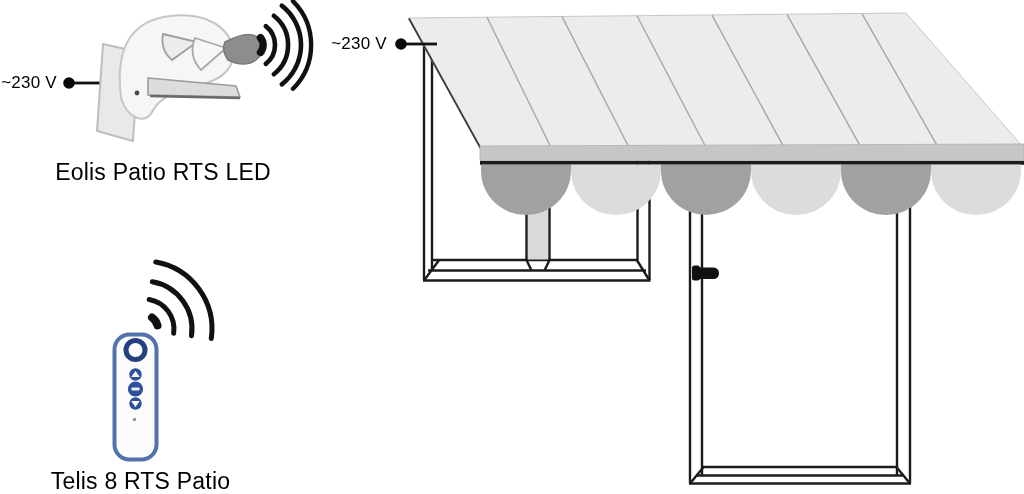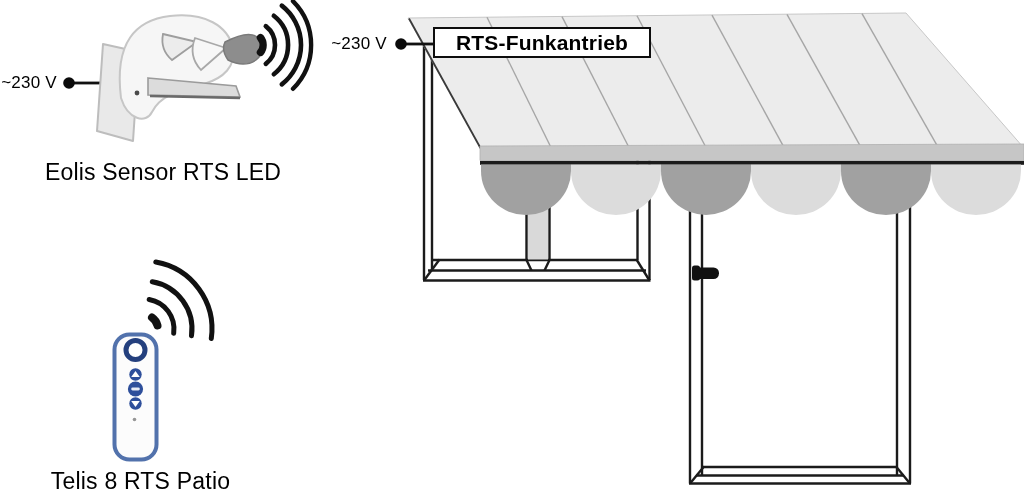--- a/index.html
+++ b/index.html
@@ -136,21 +136,20 @@
     <g stroke="#111" fill="none" stroke-linecap="round">
       <path d="M152,317.5 A14,14 0 0 1 157.5,325.4" stroke-width="8"></path>
       <path d="M149.2,299.5 A30,30 0 0 1 173.7,333.2" stroke-width="5"></path>
       <path d="M152.3,281.7 A48,48 0 0 1 191.5,335.7" stroke-width="5"></path>
       <path d="M155.8,262   A68,68 0 0 1 211.3,338.4" stroke-width="5"></path>
     </g>
   </svg>
 
   <div class="label power-label power-label-sensor">~230 V</div>
 
-  <div class="label device-label label-eolis">Eolis Sensor RTS LED</div>
+  <div class="label device-label label-eolis">Eolis Patio RTS LED</div>
 
   <div class="label device-label label-telis">Telis 8 RTS Patio</div>
 
   <div class="label power-label power-label-awning">~230 V</div>
 
-  <div class="rts-box">RTS-Funkantrieb</div>
 
 </div>
 
 </body></html>

